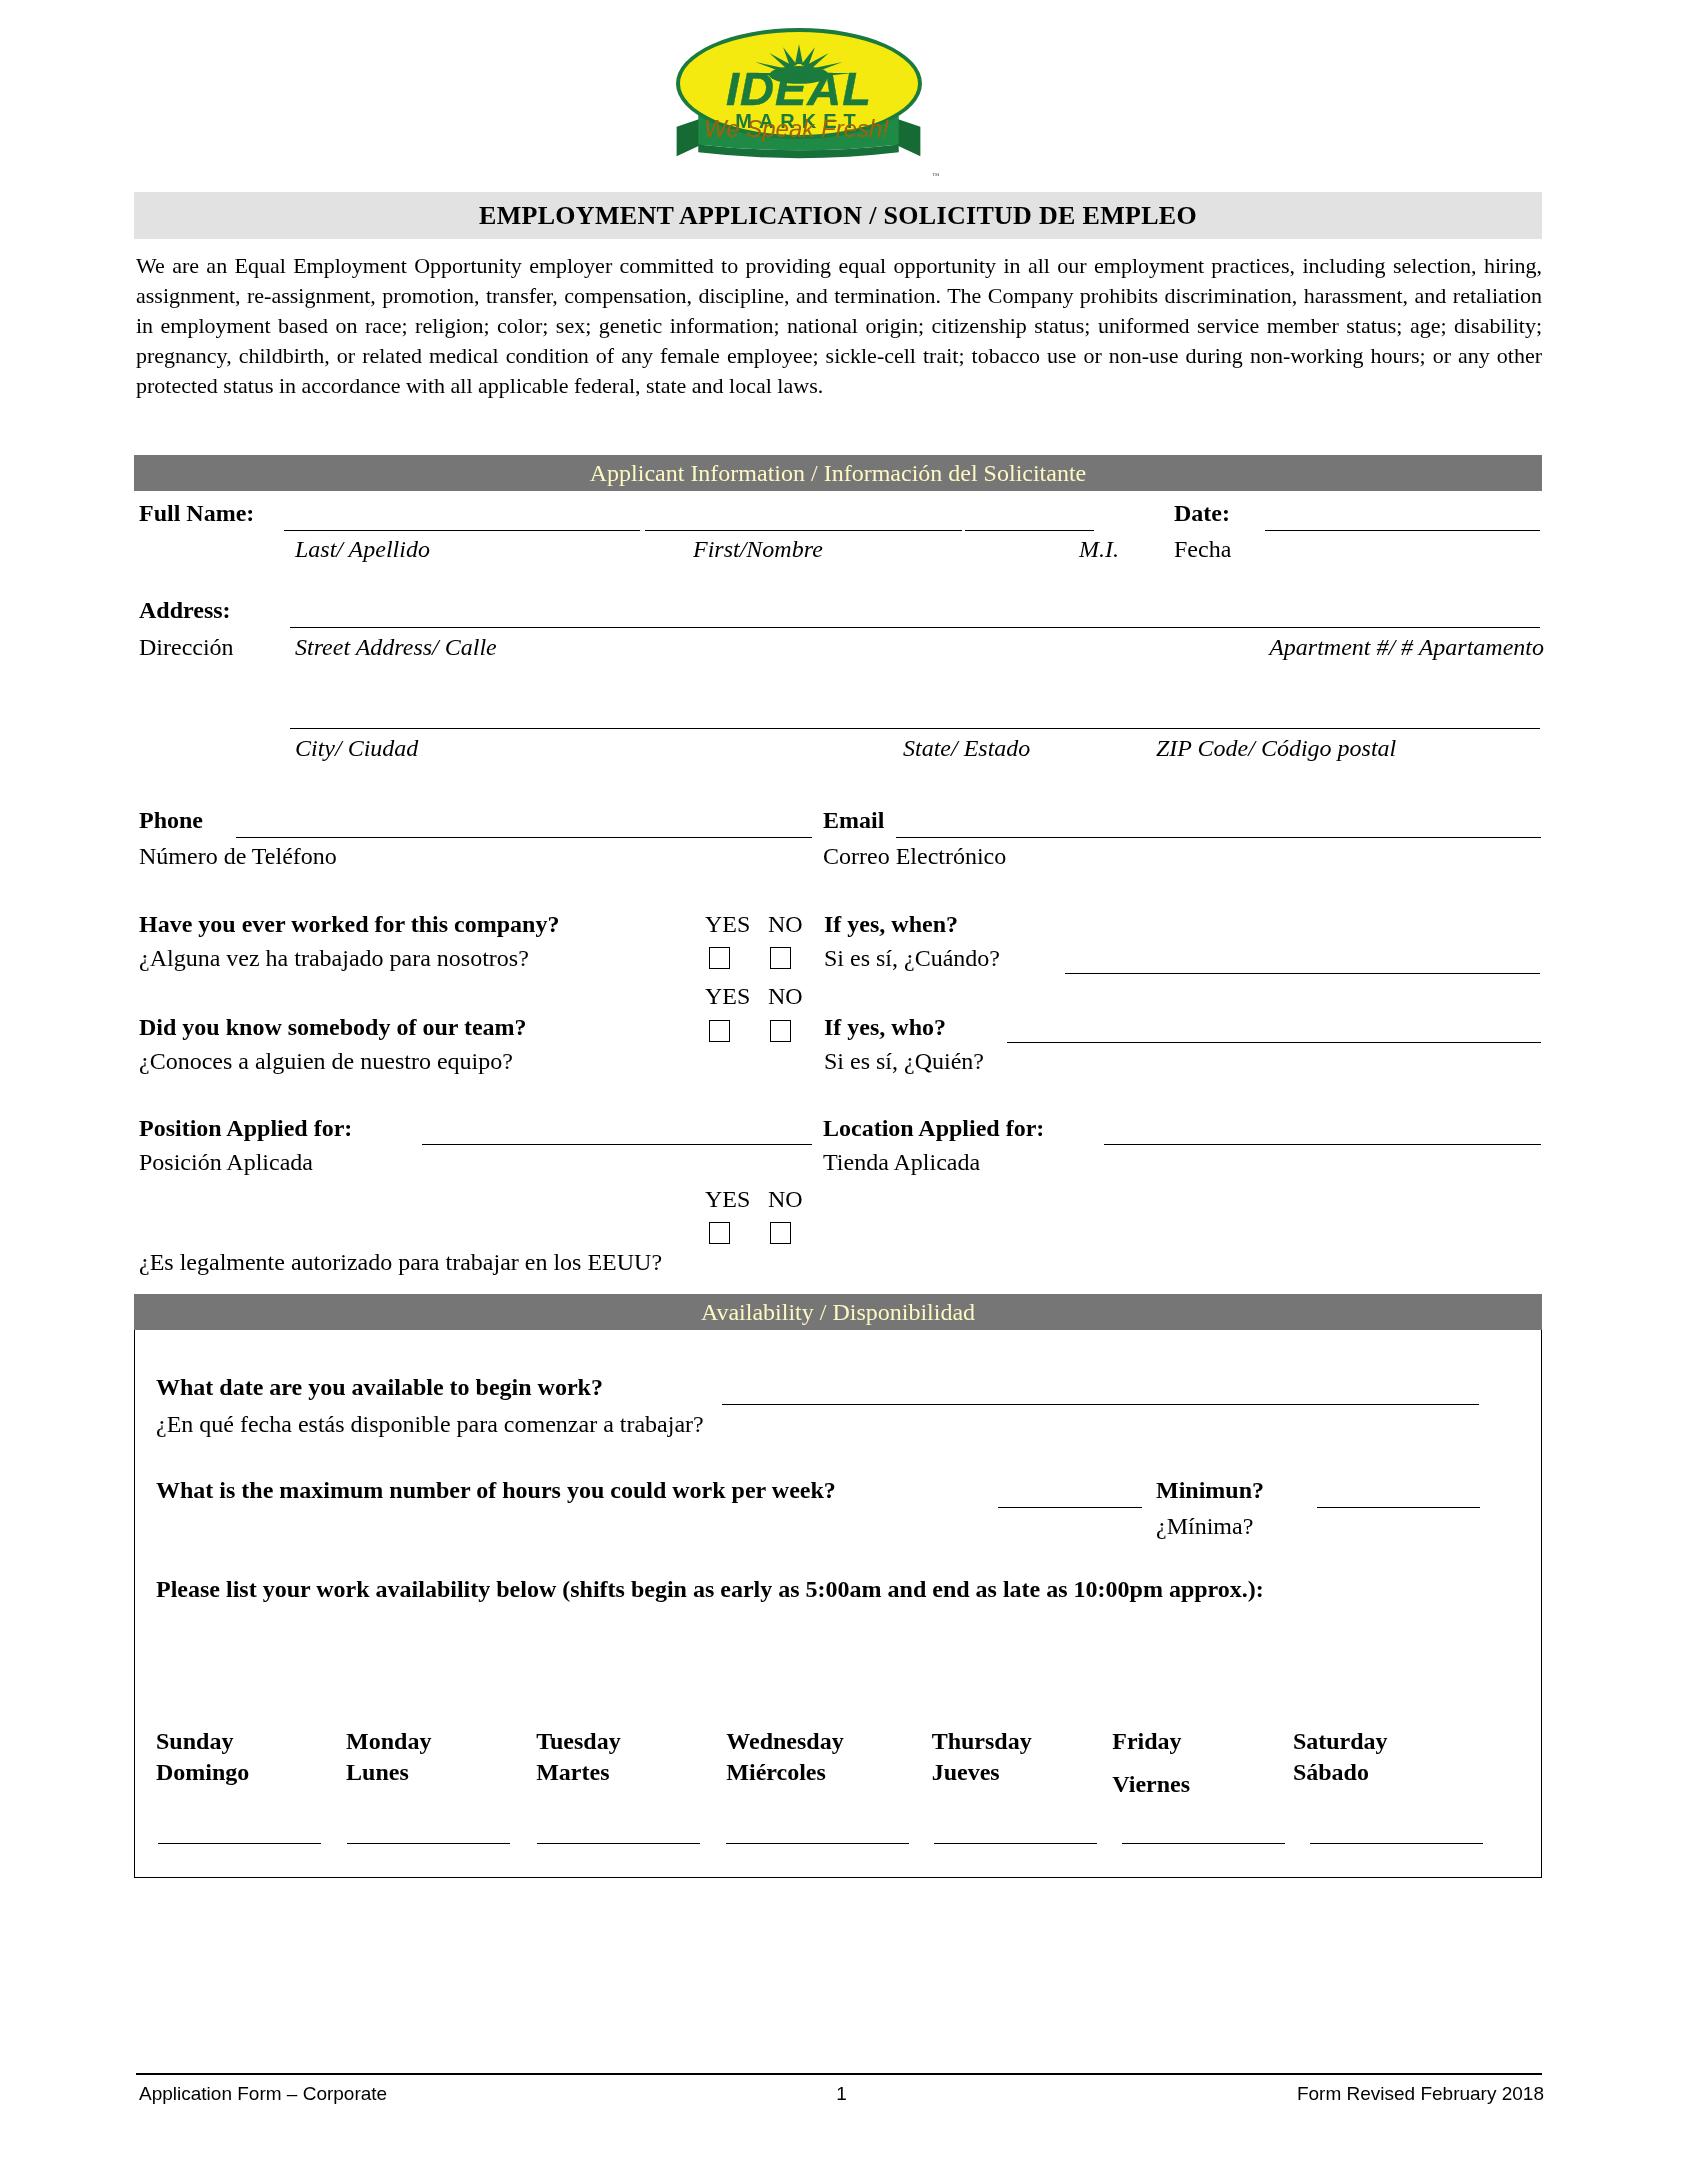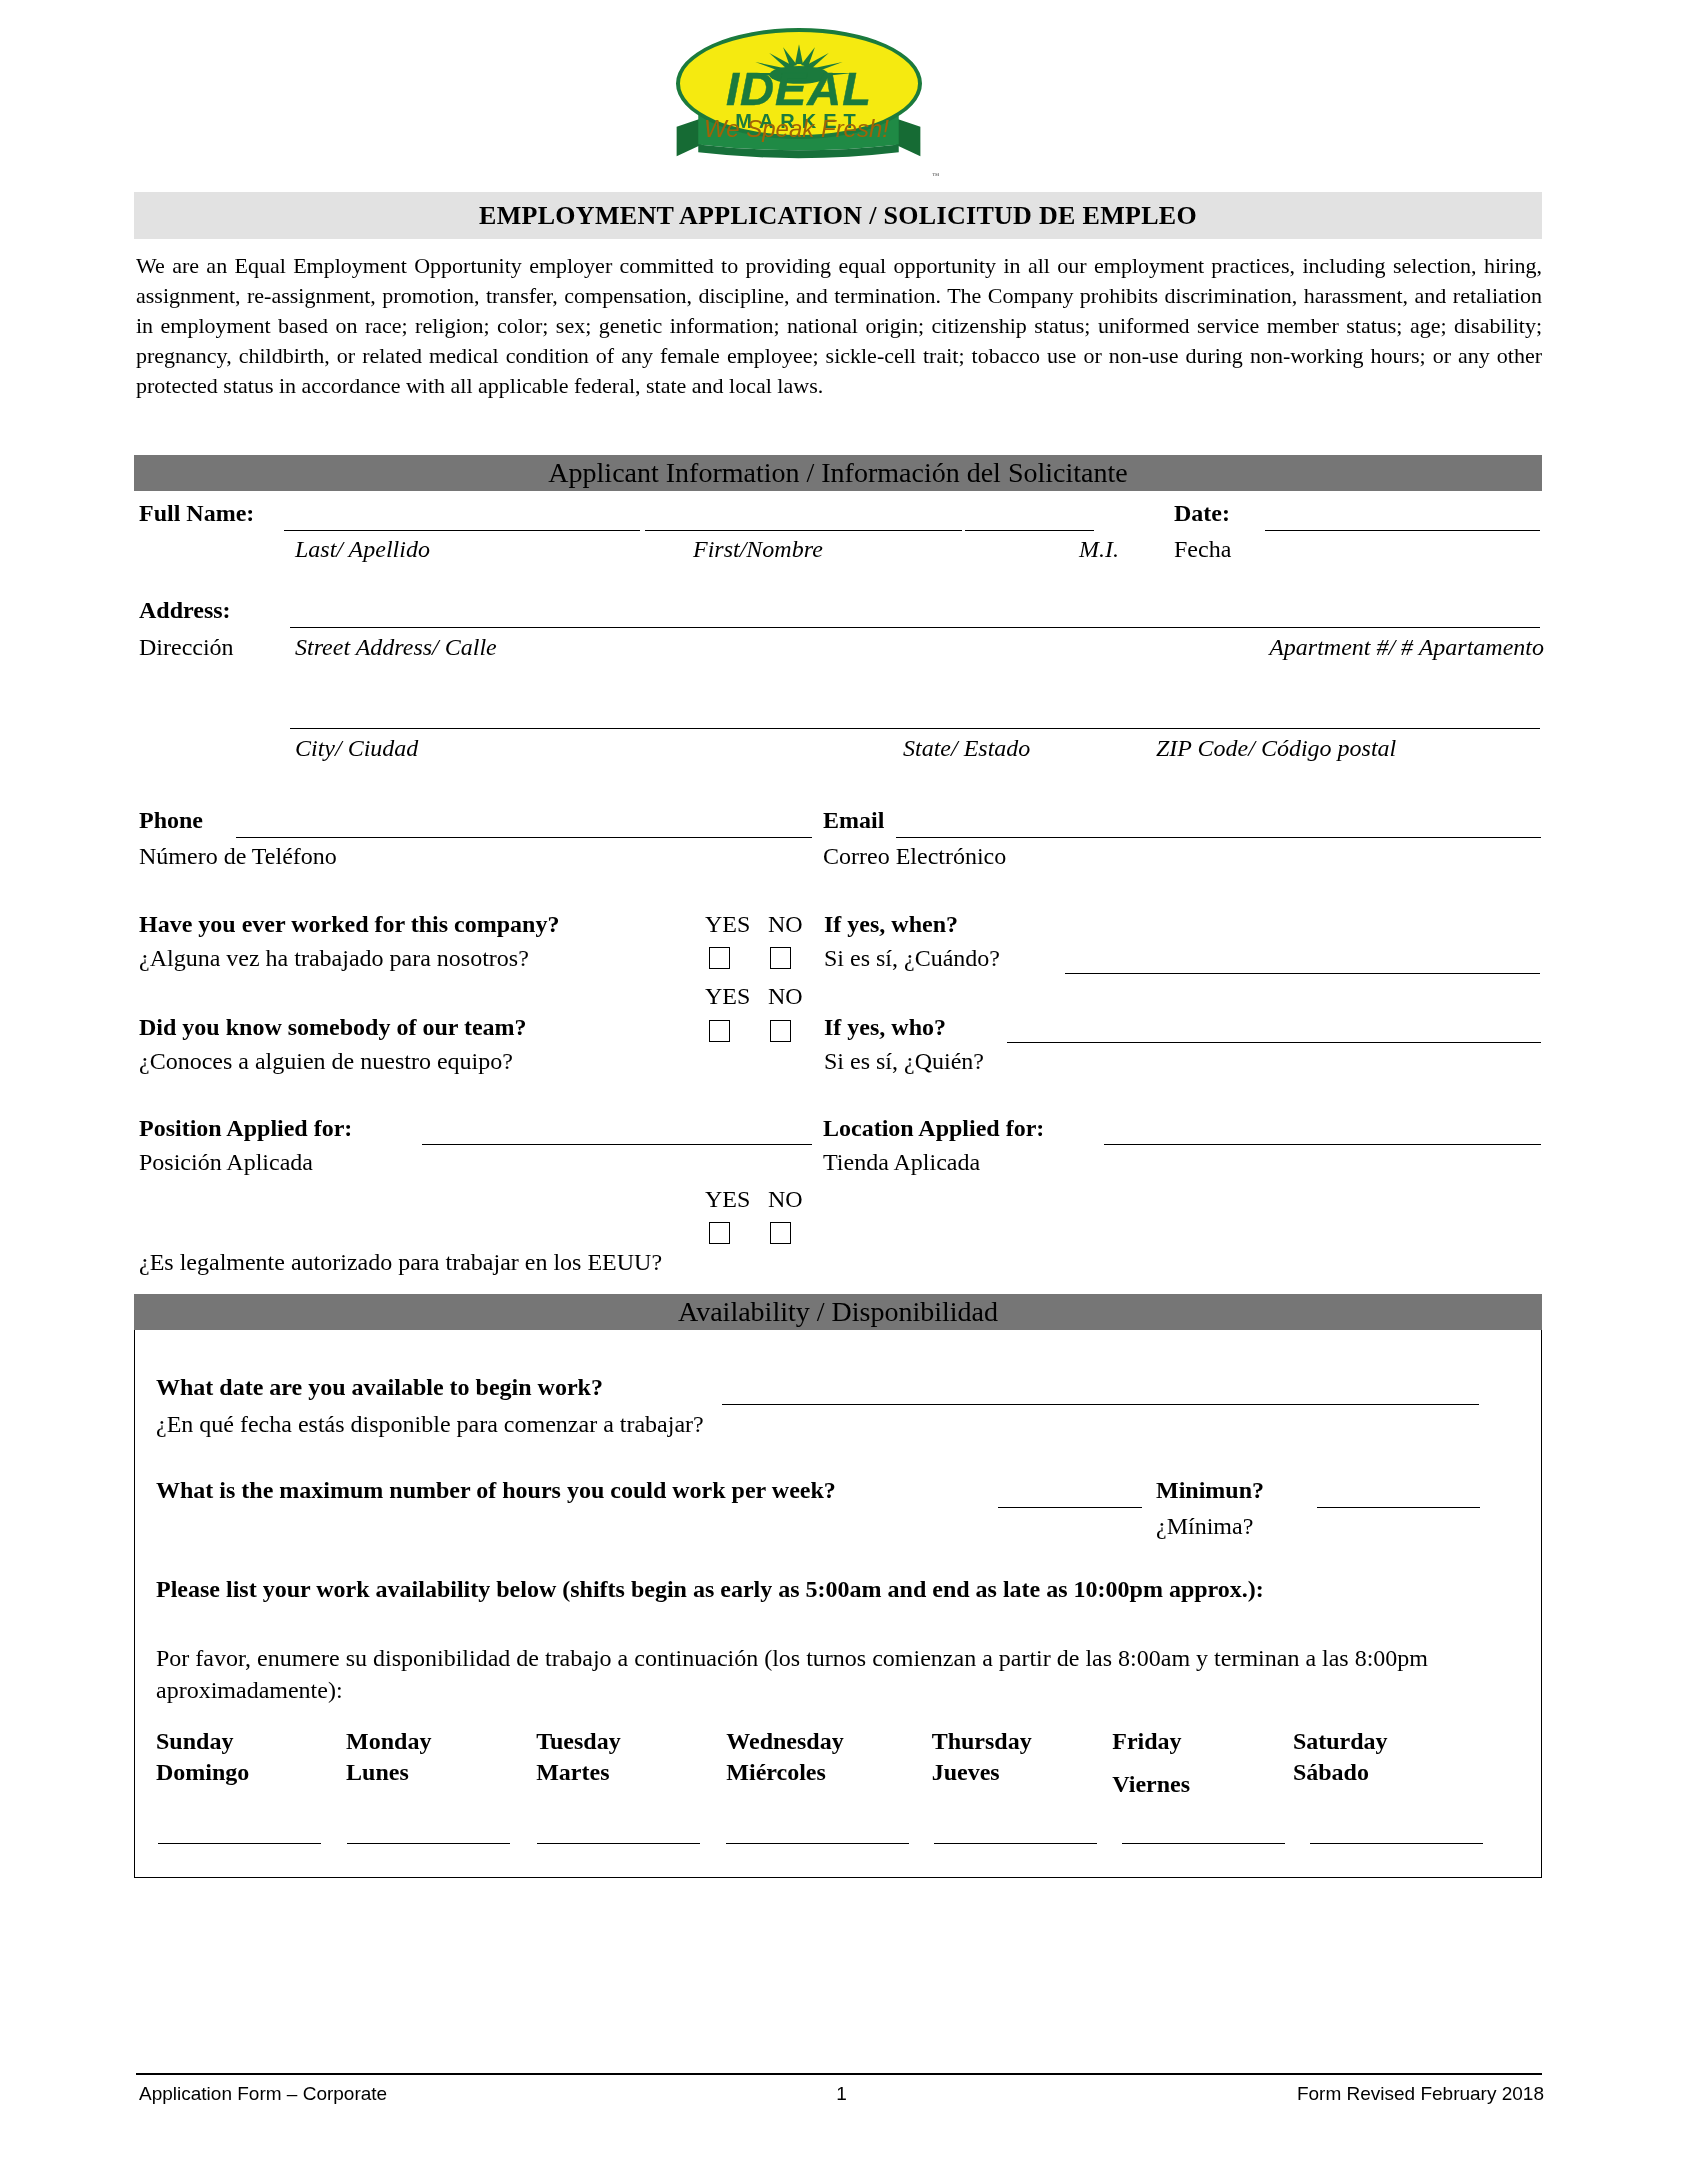--- a/index.html
+++ b/index.html
@@ -130,22 +130,22 @@
   
   .section-bar {
     position: absolute;
     background: #767676;
     height: 36px;
     display: flex;
     align-items: center;
     justify-content: center;
   }
   .section-bar span {
-    color: #000000;
-    font-size: 28px;
+    color: #fef9c3;
+    font-size: 24px;
   }
   #bar-applicant { left: 134px; top: 455px; width: 1408px; }
   #bar-availability { left: 134px; top: 1294px; width: 1408px; }
 
   
   .lbl-bold { font-weight: bold; font-size: 24px; white-space: nowrap; }
   .lbl-reg  { font-size: 24px; white-space: nowrap; }
   .lbl-ital { font-style: italic; font-size: 24px; white-space: nowrap; }
   .abs { position: absolute; }
   .rule { position: absolute; border-bottom: 1.6px solid #000; }
@@ -307,21 +307,20 @@
   <div class="rule" style="left:722px; top:1404px; width:757px;"></div>
   <div class="abs lbl-reg" style="left:156px; top:1411px;">¿En qué fecha estás disponible para comenzar a trabajar?</div>
 
   <div class="abs lbl-bold" style="left:156px; top:1477px;">What is the maximum number of hours you could work per week?</div>
   <div class="rule" style="left:998px; top:1507px; width:144px;"></div>
   <div class="abs lbl-bold" style="left:1156px; top:1477px;">Minimun?</div>
   <div class="rule" style="left:1317px; top:1507px; width:163px;"></div>
   <div class="abs lbl-reg" style="left:1156px; top:1513px;">¿Mínima?</div>
 
   <div class="abs" style="left:156px; top:1574px; width:1287px; font-weight:bold; font-size:24px; line-height:1.33;">Please list your work availability below (shifts begin as early as 5:00am and end as late as 10:00pm approx.):</div>
-  <div class="abs" style="left:156px; top:1643px; width:1287px; font-size:24px; line-height:1.33;">Por favor, enumere su disponibilidad de trabajo a continuación (los turnos comienzan a partir de las 8:00am y terminan a las 8:00pm aproximadamente):</div>
 
   <div class="abs" style="left:156px; top:1728px; width:1327px; display:flex;">
     <div style="flex:1;">
       <div class="lbl-bold">Sunday</div>
       <div class="lbl-bold" style="margin-top:4px;">Domingo</div>
     </div>
     <div style="flex:1;">
       <div class="lbl-bold">Monday</div>
       <div class="lbl-bold" style="margin-top:4px;">Lunes</div>
     </div>

